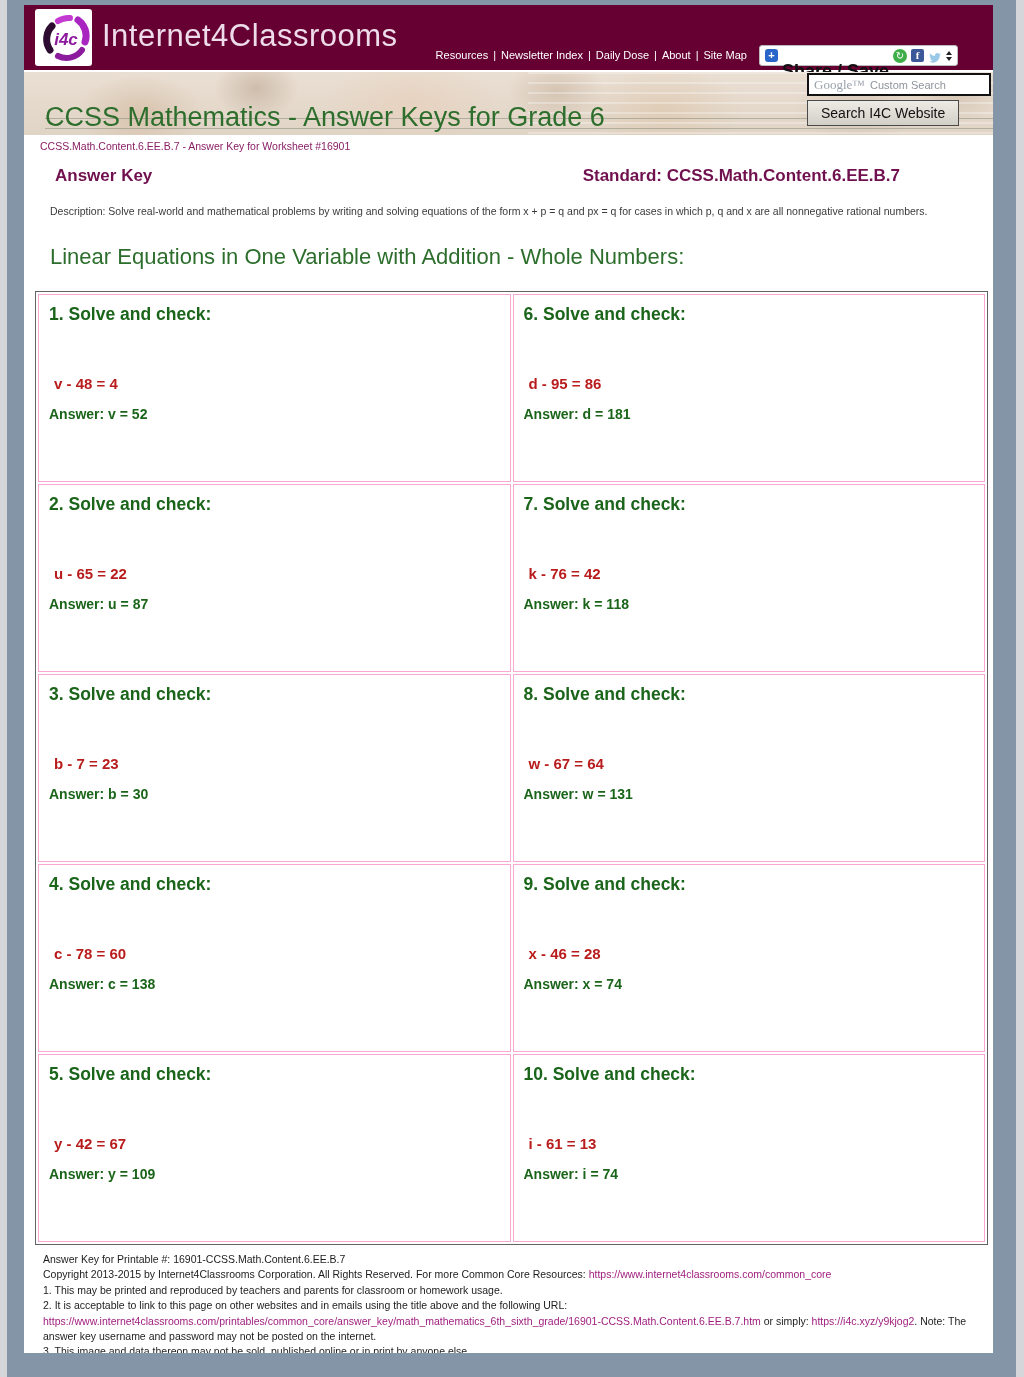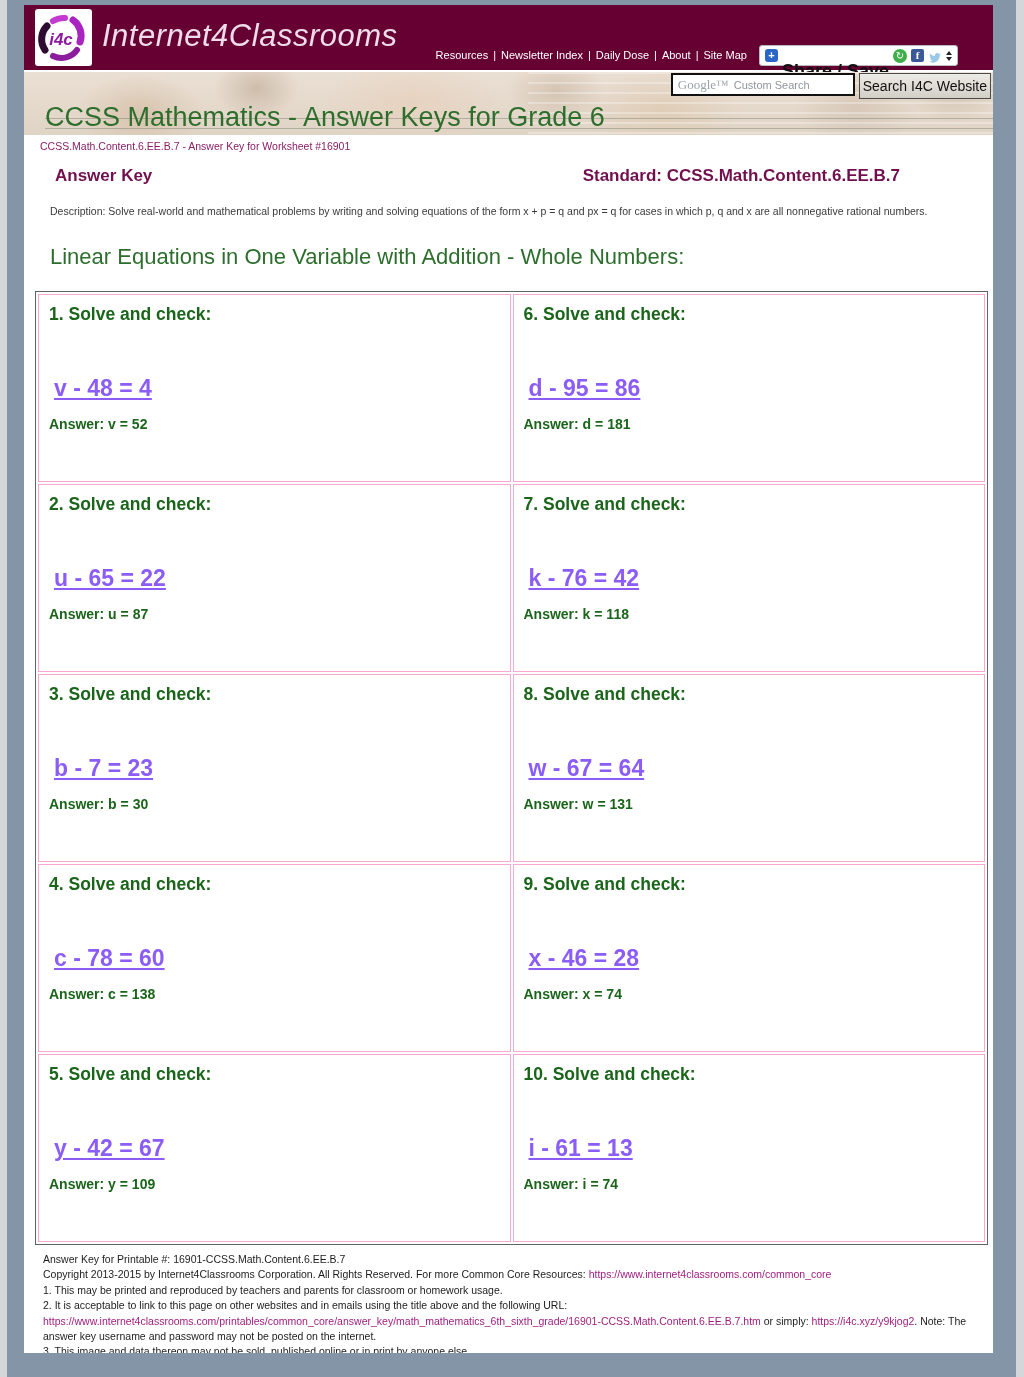--- a/index.html
+++ b/index.html
@@ -15,25 +15,25 @@
 
   .page {
     position:absolute; left:24px; top:5px; width:969px; height:1348px;
     background:#ffffff; overflow:hidden;
   }
 
   
   .topbar { position:relative; height:65px; background:#660033; }
   .logo-box {
     position:absolute; left:11px; top:4px; width:57px; height:57px;
-    background:#fff; border-radius:3px; display:flex; align-items:center; justify-content:flex-start;
+    background:#fff; border-radius:3px; display:flex; align-items:center; justify-content:flex-end;
   }
   .brand {
     position:absolute; left:78px; top:13px;
-    font-size:31px; font-style:italic; color:#eedcea; letter-spacing:.5px;
+    font-size:31px; color:#eedcea; letter-spacing:.5px;
   }
   .topbar-right {
     position:absolute; right:35px; bottom:4px;
     display:flex; align-items:center; gap:12px;
   }
   .nav { display:flex; align-items:center; gap:5px; font-size:11px; color:#ffffff; padding-bottom:2px; }
   .nav a { color:#fff; text-decoration:none; cursor:pointer; }
   .nav .sep { color:#fff; }
 
   .share-widget {
@@ -80,29 +80,29 @@
     content:""; position:absolute; top:0; bottom:0; left:52%; right:0;
     background:repeating-linear-gradient(180deg, rgba(255,255,255,.30) 0 2px, rgba(0,0,0,0) 2px 10px);
   }
   .banner-line1, .banner-line2 { position:absolute; left:21px; right:0; height:1px; background:rgba(125,135,120,.5); }
   .banner-line1 { bottom:16px; }
   .banner-line2 { bottom:6px;  }
   .h1-title {
     position:absolute; left:21px; bottom:2px;
     font-size:27px; font-weight:400; color:#2d6e2d; white-space:nowrap;
   }
-  .search-row { position:absolute; top:1px; right:2px; display:flex; align-items:flex-start; gap:4px; }
+  .search-row { position:absolute; top:1px; right:2px; display:flex; align-items:flex-start; gap:4px;flex-direction:column; }
   .gsearch {
     width:184px; height:23px; background:#fff; border:2px solid #111;
     display:flex; align-items:center; gap:5px; padding-left:5px; cursor:text;
   }
   .g-brand { font-family:"Liberation Serif", serif; font-size:13px; color:#9aa2ab; }
   .g-rest  { font-size:11px; color:#8e959c; }
   .search-btn {
-    height:26px; padding:3px 3px; font-size:14px; color:#111;
+    height:26px; padding:3px 13px; font-size:14px; color:#111;
     background:linear-gradient(#edebe5,#d2cfc7); border:1px solid #4a4a4a; cursor:pointer;
     font-family:"Liberation Sans", sans-serif;
   }
 
   
   .breadcrumb { margin:5px 0 0 16px; font-size:10.5px; color:#8a2066; }
   .standard-row {
     display:flex; justify-content:space-between;
     margin:14px 93px 0 31px; font-size:17px; font-weight:bold; color:#70104e;
   }
@@ -110,21 +110,21 @@
   .section-heading { margin:27px 0 0 26px; font-size:22px; font-weight:400; color:#2d6e2d; }
 
   table.problems {
     margin:21px 0 0 11px; width:953px;
     border-collapse:separate; border-spacing:2px; border:1px solid #636363;
   }
   table.problems td {
     width:50%; height:188px; vertical-align:top; border:1px solid #f9a8d4; background:#fff;
   }
   .prompt   { margin:9px 0 0 10px;  font-size:17.5px; font-weight:bold; color:#1b651b; }
-  .equation { margin:50px 0 0 15px; font-size:23px; font-weight:bold; color:#8b5cf6;text-decoration:underline; }
+  .equation { margin:50px 0 0 15px; font-size:15px; font-weight:bold; color:#b91c1c; }
   .answer   { margin:14px 0 0 10px; font-size:14px; font-weight:bold; color:#1b651b; }
 
   
   .footer { margin:7px 20px 0 19px; font-size:10.5px; color:#1c1c1c; line-height:15.4px; }
   .footer p { margin:0; }
   .f-bold { font-weight:normal; }
   .flink { color:#a0207f; text-decoration:none; cursor:pointer; word-break:break-all; }
 </style>
 </head>
 <body>

